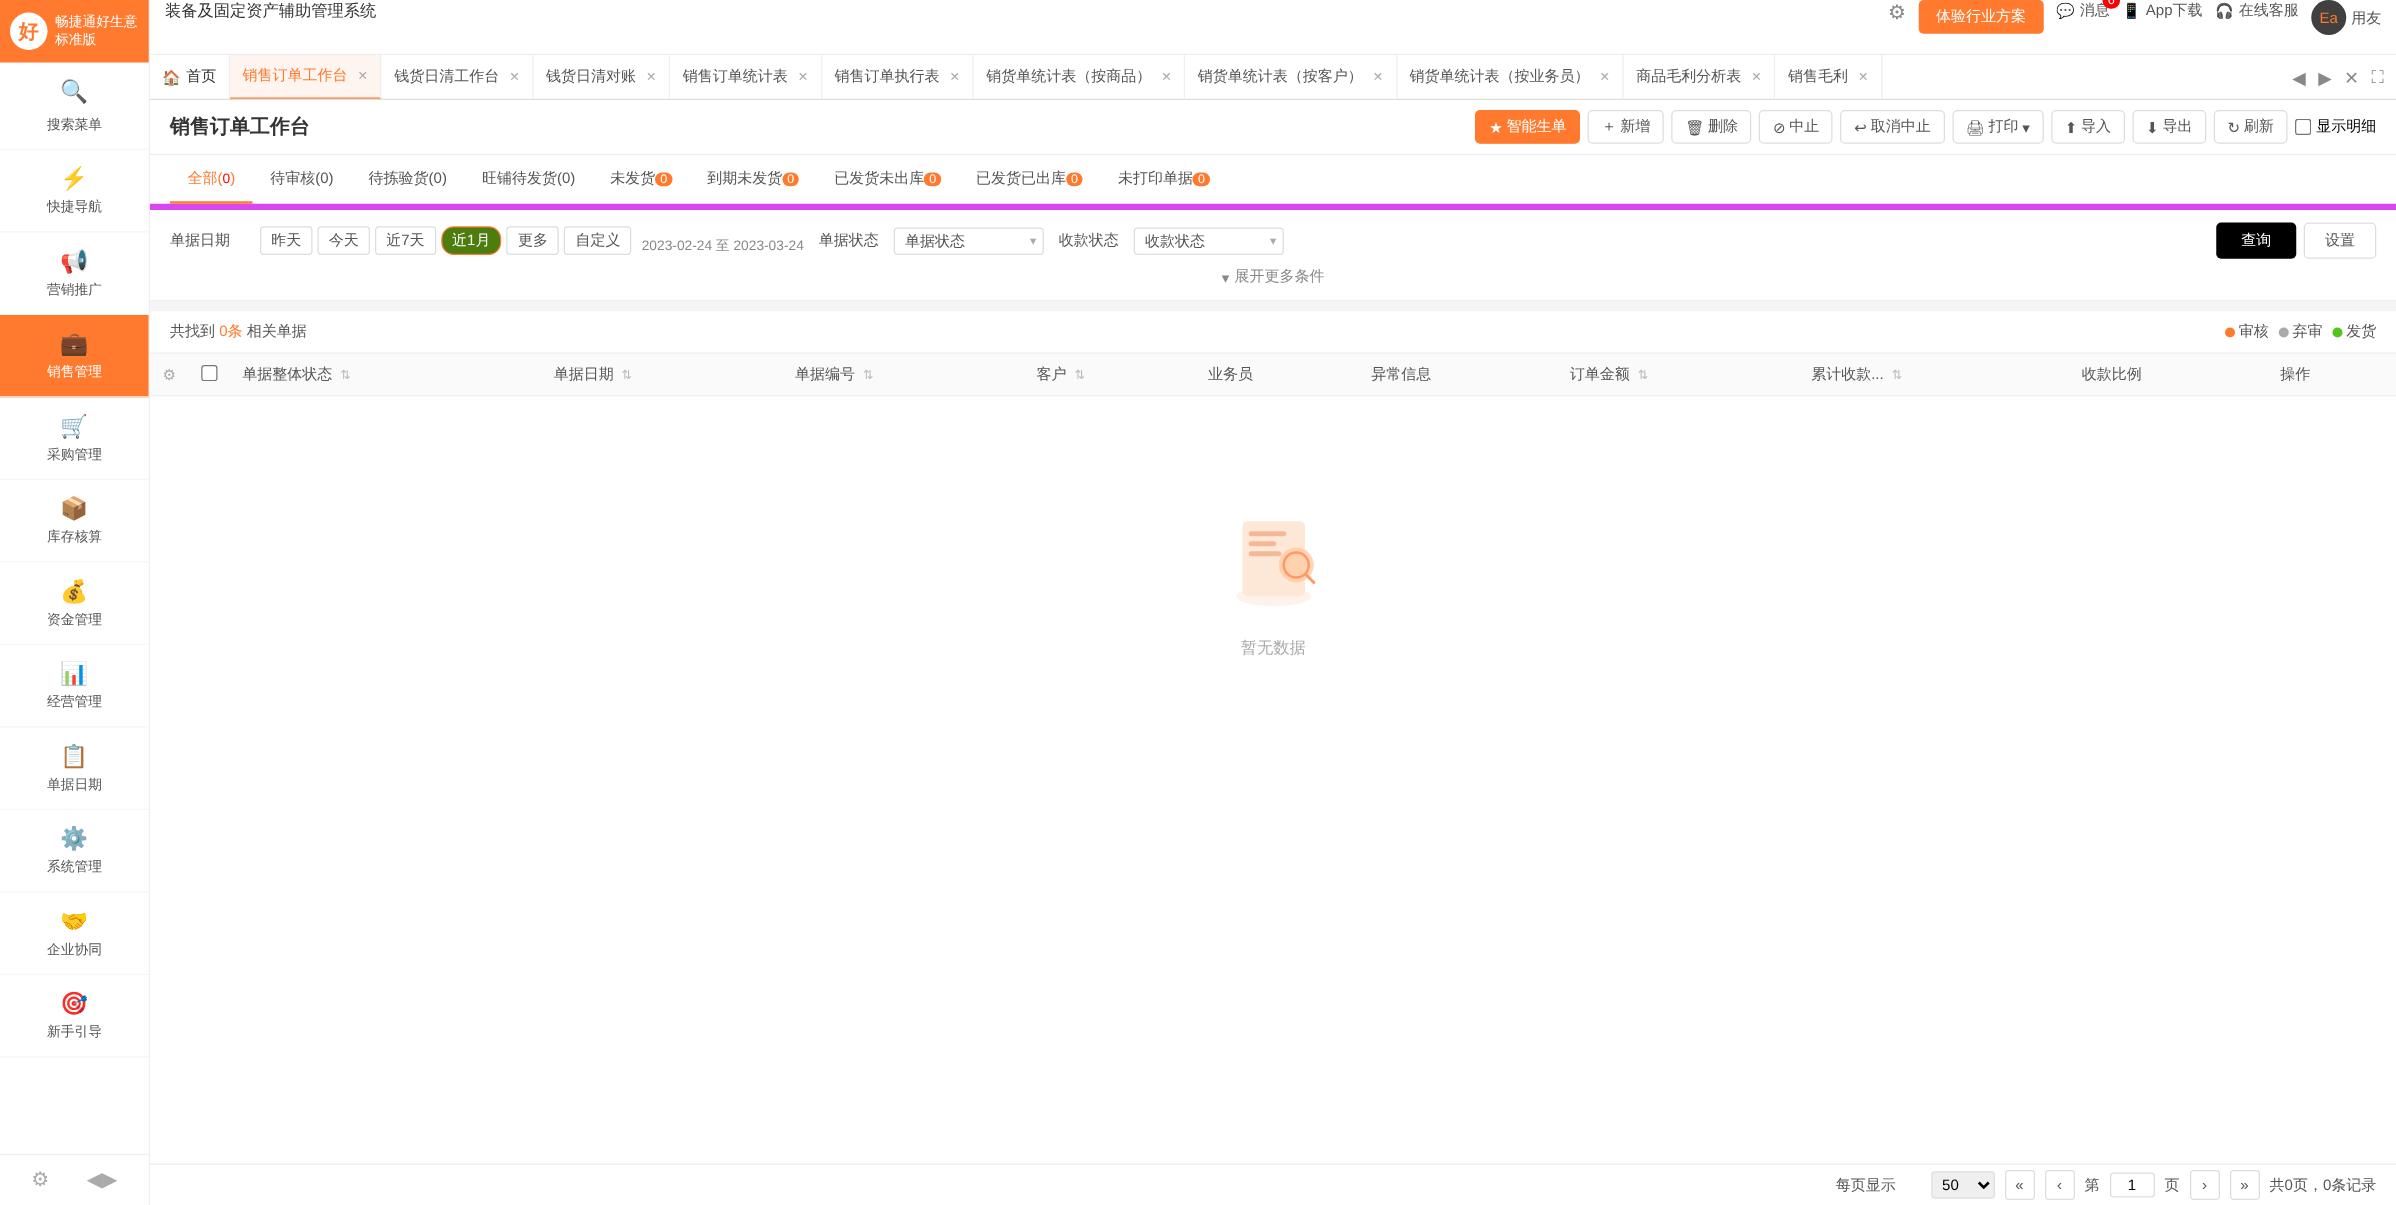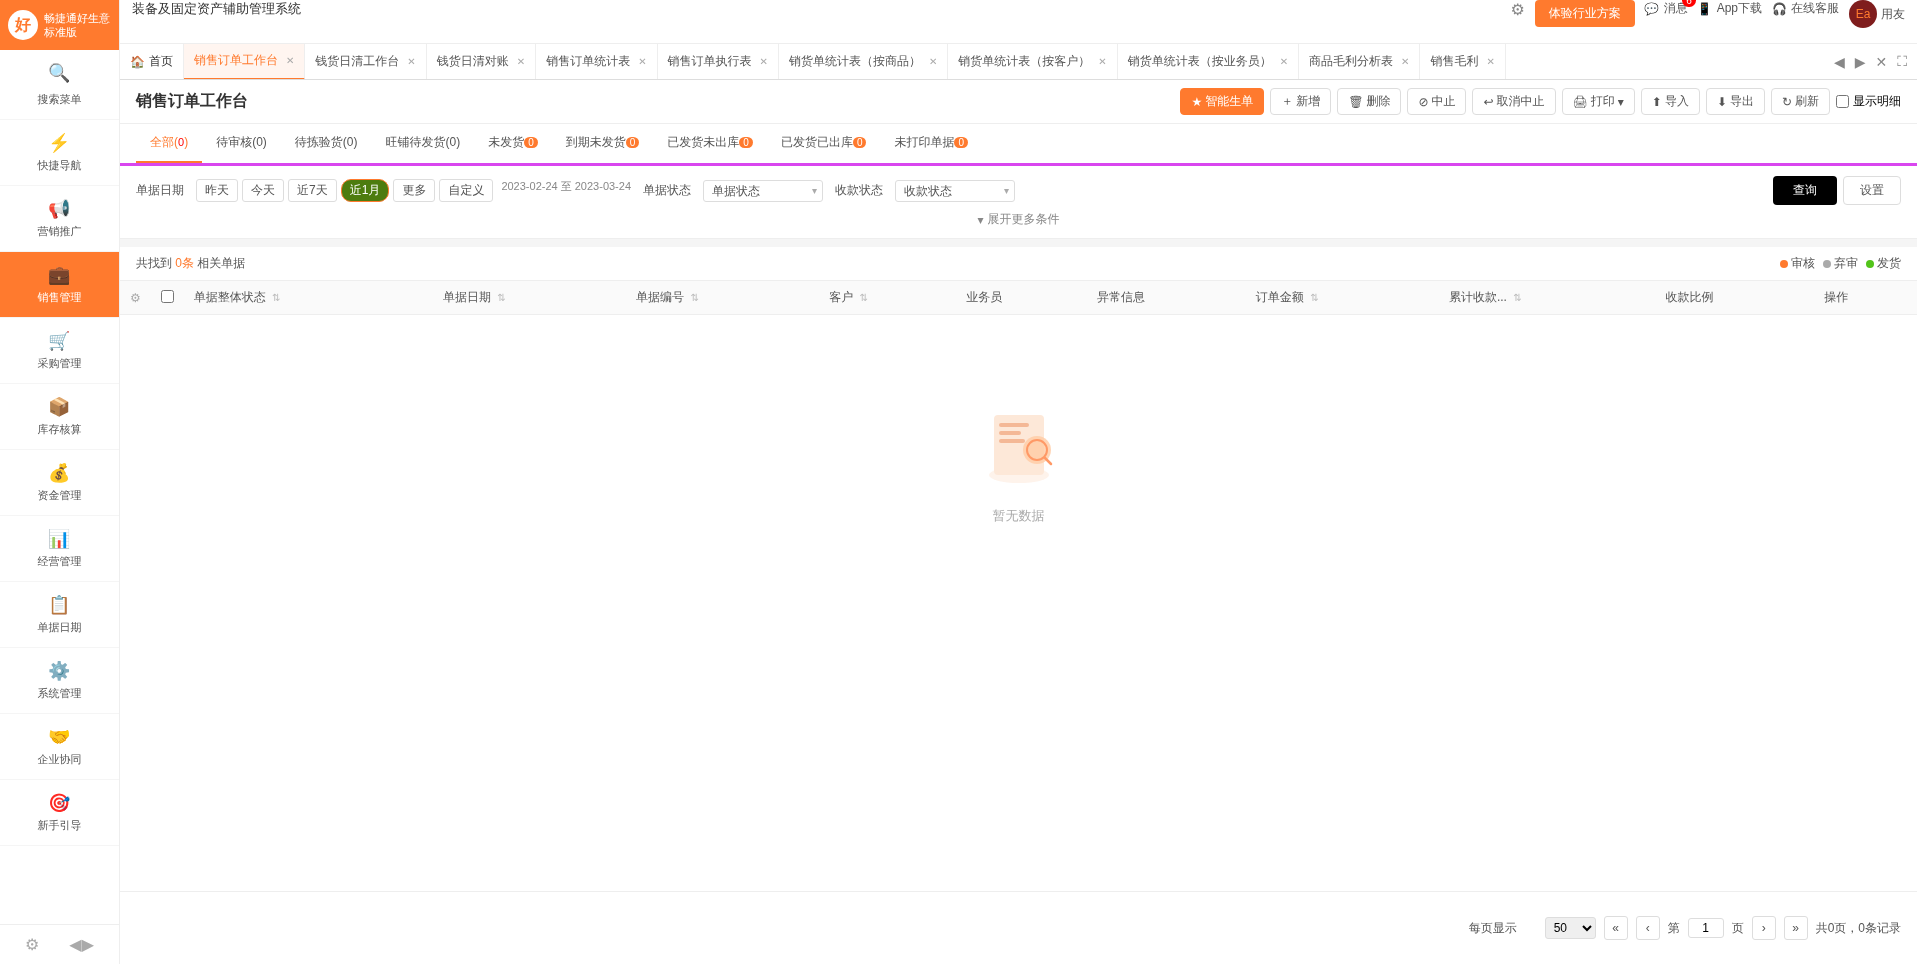--- a/index.html
+++ b/index.html
@@ -22,21 +22,21 @@
     
     .main { flex: 1; display: flex; flex-direction: column; overflow: hidden; }
 
     
     .top-header { height: 44px; background: #fff; border-bottom: 1px solid #eee; display: flex; align-items: flex-start; padding: 0 12px; gap: 10px; }
     .system-title { font-size: 13px; color: #333; flex: 1; }
     .btn-solution { background: #ff7a2e; color: #fff; border: none; border-radius: 4px; padding: 5px 14px; font-size: 12px; cursor: pointer; }
     .header-icon-btn { display: flex; align-items: center; gap: 4px; color: #555; font-size: 12px; cursor: pointer; position: relative; }
     .badge { background: #f00; color: #fff; border-radius: 10px; font-size: 10px; padding: 1px 4px; position: absolute; top: -6px; right: -8px; }
     .settings-icon { color: #888; font-size: 16px; cursor: pointer; }
-    .avatar { width: 28px; height: 28px; background: #7f1d1d; border-radius: 50%; display: flex; align-items: center; justify-content: center; color: #ff7a2e; font-size: 12px; }
+    .avatar { width: 28px; height: 28px; background: #404040; border-radius: 50%; display: flex; align-items: center; justify-content: center; color: #ff7a2e; font-size: 12px; }
 
     
     .tab-bar { background: #fff; border-bottom: 1px solid #ddd; display: flex; align-items: center; padding: 0; overflow: hidden; height: 36px; }
     .tab-item { display: flex; align-items: center; padding: 0 10px; height: 36px; font-size: 12px; color: #555; cursor: pointer; border-right: 1px solid #eee; white-space: nowrap; gap: 4px; flex-shrink: 0; }
     .tab-item.active { background: #fff5f0; color: #ff7a2e; border-bottom: 2px solid #ff7a2e; }
     .tab-item.home { color: #333; }
     .tab-close { color: #aaa; font-size: 10px; margin-left: 4px; }
     .tab-bar-controls { display: flex; align-items: center; margin-left: auto; gap: 2px; padding: 0 6px; }
     .tab-ctrl-btn { cursor: pointer; color: #888; font-size: 14px; padding: 2px 4px; }
 
@@ -44,31 +44,31 @@
     .content { flex: 1; background: #f5f5f5; overflow: auto; display: flex; flex-direction: column; }
 
     
     .page-toolbar { background: #fff; padding: 8px 16px; display: flex; align-items: center; justify-content: space-between; border-bottom: 1px solid #eee; }
     .page-title { font-size: 16px; font-weight: bold; color: #333; }
     .toolbar-btns { display: flex; align-items: center; gap: 6px; }
     .toolbar-btn { display: flex; align-items: center; gap: 3px; padding: 4px 10px; border: 1px solid #ddd; border-radius: 4px; cursor: pointer; font-size: 12px; color: #555; background: #fff; }
     .toolbar-btn.primary { background: #ff7a2e; color: #fff; border-color: #ff7a2e; }
 
     
-    .sub-tabs { background: #fff; padding: 0 16px; border-bottom: 3px solid #d946ef; display: flex; gap: 0; }
+    .sub-tabs { background: #fff; padding: 0 16px; border-bottom: 5px solid #d946ef; display: flex; gap: 0; }
     .sub-tab { padding: 10px 14px; font-size: 12px; color: #555; cursor: pointer; border-bottom: 2px solid transparent; white-space: nowrap; }
     .sub-tab.active { color: #ff7a2e; border-bottom-color: #ff7a2e; }
     .sub-tab .count-badge { color: #f00; font-size: 11px; }
     .sub-tab .orange-badge { background: #ff7a2e; color: #fff; border-radius: 10px; padding: 0 4px; font-size: 10px; }
 
     
     .filter-bar { background: #fff; padding: 10px 16px; border-bottom: 1px solid #eee; }
     .filter-row { display: flex; align-items: center; gap: 12px; margin-bottom: 6px; }
     .filter-label { color: #555; font-size: 12px; white-space: nowrap; }
-    .filter-date-btns { display: flex; gap: 4px; align-items: flex-start; }
+    .filter-date-btns { display: flex; gap: 4px; align-items: flex-end; margin-left: 12px; }
     .filter-date-btn { padding: 2px 8px; border: 1px solid #ddd; border-radius: 3px; cursor: pointer; font-size: 12px; color: #555; background: #fff; }
     .filter-date-btn.active { background: #4d7c0f; color: #fff; border-color: #ff7a2e; border-radius: 10px; }
     .filter-date-range { color: #888; font-size: 11px; margin-left: 4px; }
     .filter-select { border: 1px solid #ddd; border-radius: 3px; padding: 3px 20px 3px 8px; font-size: 12px; color: #555; background: #fff; appearance: none; cursor: pointer; min-width: 120px; }
     .filter-select-wrap { position: relative; display: inline-flex; align-items: center; }
     .filter-select-wrap::after { content: '▾'; position: absolute; right: 6px; color: #aaa; font-size: 10px; pointer-events: none; }
     .filter-expand { display: flex; align-items: center; gap: 4px; color: #888; font-size: 12px; cursor: pointer; }
     .query-btn { background: #000000; color: #fff; border: none; border-radius: 4px; padding: 6px 20px; font-size: 12px; cursor: pointer; }
     .set-btn { background: #fff; color: #555; border: 1px solid #ddd; border-radius: 4px; padding: 5px 16px; font-size: 12px; cursor: pointer; }
 
@@ -87,21 +87,21 @@
     table { width: 100%; border-collapse: collapse; }
     thead th { background: #fafafa; border-bottom: 1px solid #eee; padding: 8px 10px; text-align: left; font-size: 12px; color: #555; font-weight: normal; white-space: nowrap; }
     thead th .sort-icon { color: #bbb; margin-left: 3px; font-size: 10px; }
 
     
     .empty-state { display: flex; flex-direction: column; align-items: center; justify-content: center; padding: 80px 0; color: #ccc; }
     .empty-icon { width: 100px; height: 100px; margin-bottom: 12px; }
     .empty-text { font-size: 13px; color: #aaa; }
 
     
-    .pagination { background: #fff; padding: 24px 16px; border-top: 1px solid #eee; display: flex; align-items: center; justify-content: flex-end; gap: 8px; font-size: 12px; color: #555; }
+    .pagination { background: #fff; padding: 4px 16px; border-top: 1px solid #eee; display: flex; align-items: center; justify-content: flex-end; gap: 8px; font-size: 12px; color: #555; }
     .page-size-select { border: 1px solid #ddd; border-radius: 3px; padding: 2px 4px; font-size: 12px; margin-left: 20px; }
     .page-btn { width: 24px; height: 24px; border: 1px solid #ddd; border-radius: 3px; display: flex; align-items: center; justify-content: center; cursor: pointer; color: #555; font-size: 12px; background: #fff; }
     .page-input { width: 36px; border: 1px solid #ddd; border-radius: 3px; padding: 2px 4px; text-align: center; font-size: 12px; }
 
     
     ::-webkit-scrollbar { width: 6px; height: 6px; }
     ::-webkit-scrollbar-track { background: #f1f1f1; }
     ::-webkit-scrollbar-thumb { background: #ccc; border-radius: 3px; }
 
     .horizontal-scroll { overflow-x: auto; }

